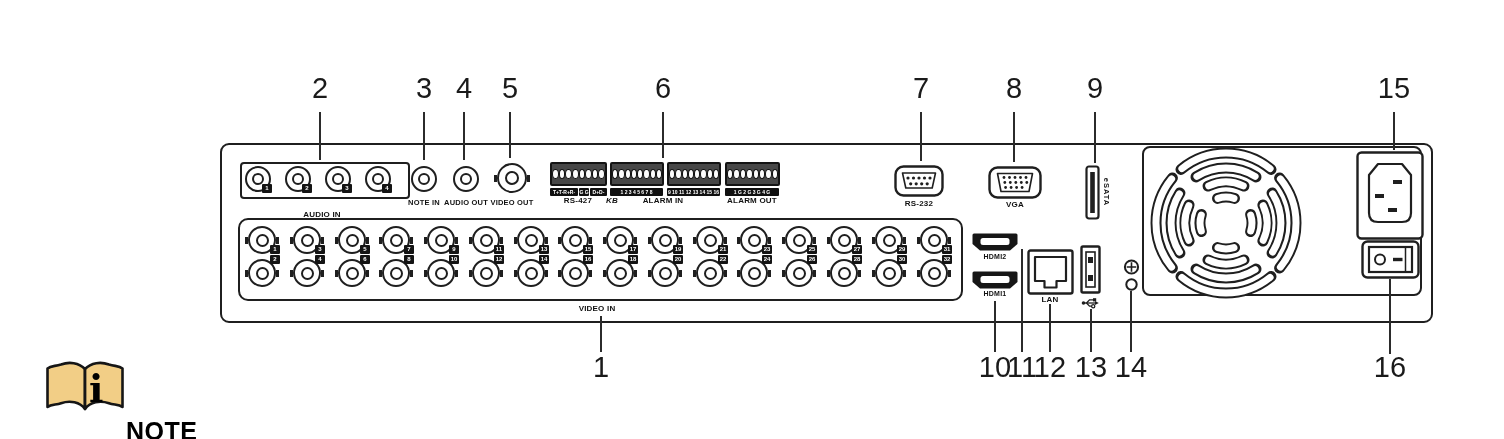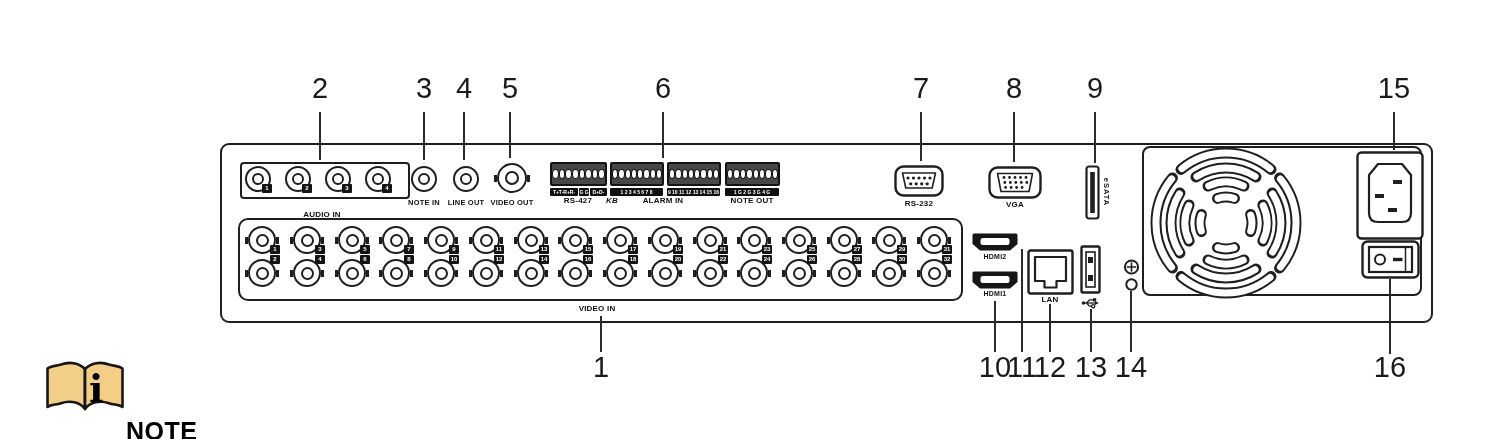--- a/index.html
+++ b/index.html
@@ -33,21 +33,21 @@
 <body>
 
 <div id="stage">
 
 
   <div class="panel-box" style="left:220px;top:143px;width:1209px;height:176px;"></div>
 
   <div class="sub-box" style="left:240px;top:162px;width:166px;height:33px;border-radius:4px;"></div>
   <div class="slabel" style="left:322px;top:210px;">AUDIO IN</div>
   <div class="slabel sm" style="left:424px;top:198px;">NOTE IN</div>
-  <div class="slabel sm" style="left:466px;top:198px;">LINE OUT</div>
+  <div class="slabel sm" style="left:466px;top:198px;">AUDIO OUT</div>
   <div class="slabel sm" style="left:512px;top:198px;">VIDEO OUT</div>
 
   <div class="abs" style="left:894px;top:165px;">
     <svg width="50" height="32" viewBox="0 0 50 32">
       <rect x="1.5" y="1.5" width="47" height="29" rx="8" fill="#fff" stroke="#1f1f1f" stroke-width="2.4"></rect>
       <path d="M8.5 8 H41.5 L38.2 23 H11.8 Z" fill="#fff" stroke="#1f1f1f" stroke-width="1.6" stroke-linejoin="round"></path>
       <g fill="#1f1f1f">
         <circle cx="14" cy="13" r="1.6"></circle>
           <circle cx="19.5" cy="13" r="1.6"></circle>
           <circle cx="25" cy="13" r="1.6"></circle>
@@ -313,21 +313,21 @@
         <span class="screw"></span>
         <span class="screw"></span>
         <span class="screw"></span>
         <span class="screw"></span>
         <span class="screw"></span>
       </div>
       <div class="chip" style="left: 725px; top: 188px; width: 54px;">1 G 2 G 3 G 4 G</div>
       <div class="slabel" style="left: 578px; top: 196px;">RS-427</div>
       <div class="slabel" style="left: 612px; top: 196px; font-style: italic;">KB</div>
       <div class="slabel" style="left: 663px; top: 196px;">ALARM IN</div>
-      <div class="slabel" style="left: 752px; top: 196px;">NOTE OUT</div>
+      <div class="slabel" style="left: 752px; top: 196px;">ALARM OUT</div>
       <div class="bnc" style="left: 248px; top: 226px; width: 28px; height: 28px;"></div>
       <div class="bnc-in" style="left: 255.5px; top: 233.5px; width: 13px; height: 13px;"></div>
       <div class="lug" style="left: 245px; top: 236.5px; width: 3px; height: 7px;"></div>
       <div class="lug" style="left: 276px; top: 236.5px; width: 3px; height: 7px;"></div>
       <div class="bnc" style="left: 248px; top: 259px; width: 28px; height: 28px;"></div>
       <div class="bnc-in" style="left: 255.5px; top: 266.5px; width: 13px; height: 13px;"></div>
       <div class="lug" style="left: 245px; top: 269.5px; width: 3px; height: 7px;"></div>
       <div class="lug" style="left: 276px; top: 269.5px; width: 3px; height: 7px;"></div>
       <div class="badge" style="left: 270px; top: 245px;">1</div>
       <div class="badge" style="left: 270px; top: 255px;">2</div>

